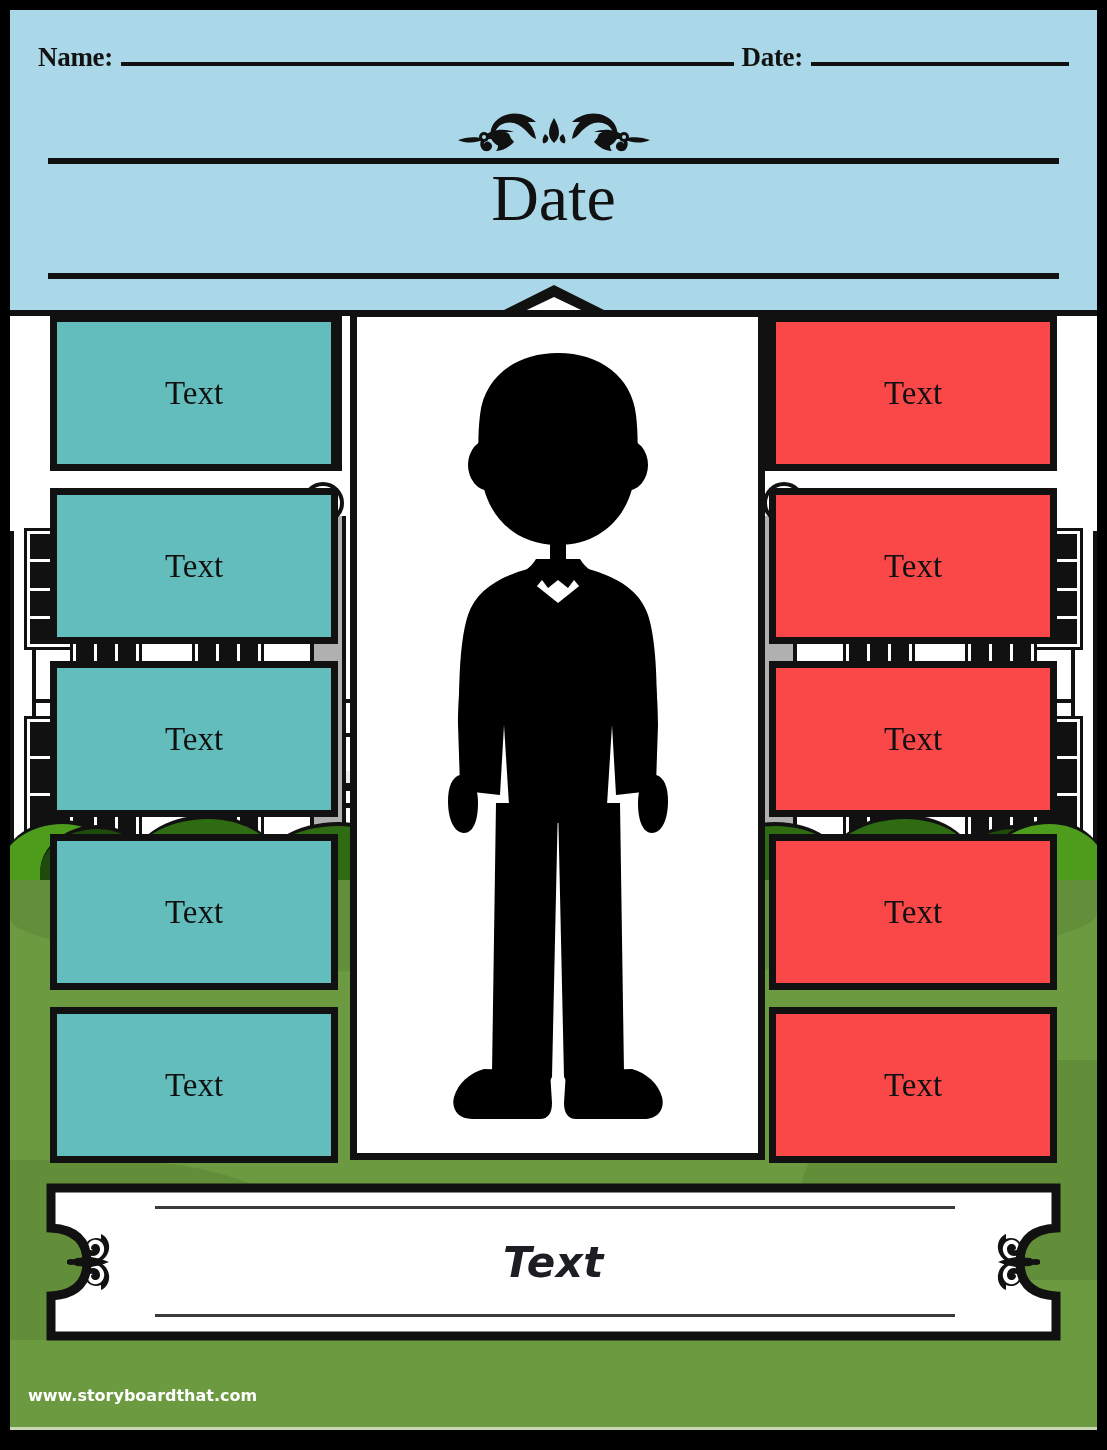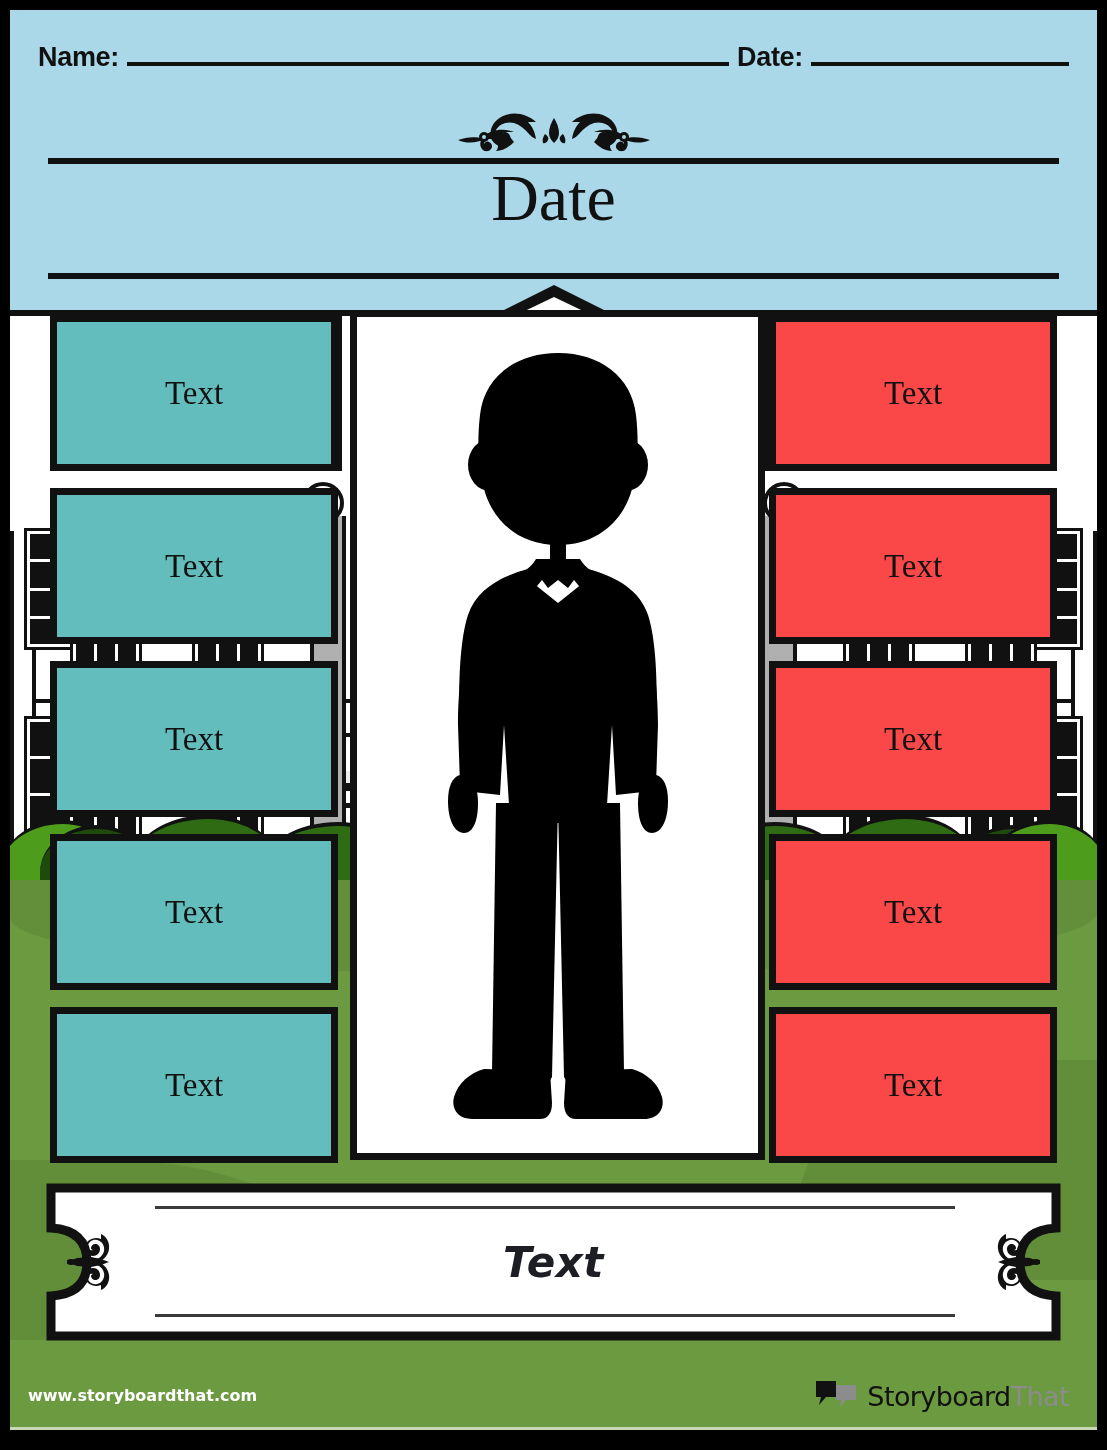--- a/index.html
+++ b/index.html
@@ -193,21 +193,21 @@
   .header-row {
     position: absolute;
     left: 0; top: 30px;
     width: 100%;
     display: flex;
     align-items: baseline;
     padding: 0 28px;
     gap: 8px;
   }
   .hdr-label {
-    font-family: Liberation Sans, sans-serif;
+    font-family: Liberation Serif, serif;
     font-weight: bold;
     font-size: 27px;
     color: #111;
     letter-spacing: -0.3px;
   }
   .hdr-rule {
     border-bottom: 4px solid #111;
     height: 26px;
   }
   .name-rule { flex: 1 1 auto; }
@@ -594,25 +594,16 @@
             <ellipse cx="4" cy="29" rx="5" ry="3"></ellipse>
           </g>
         </svg>
       </div>
 
       <div class="banner-text">Text</div>
     </div>
 
     <div class="footer">
       <div class="footer-url">www.storyboardthat.com</div>
-      <div class="footer-brand">
-        <span>
-          <svg viewBox="0 0 44 30" width="44" height="30" aria-hidden="true">
-            <path d="M2 2h20v16H12l-7 8 2-8H2z" fill="#111"></path>
-            <path d="M22 6h20v15H32l-6 7 1-7h-5z" fill="#8C8C8C"></path>
-          </svg>
-        </span>
-        <span class="brand-text"><span>Storyboard</span><span class="that">That</span></span>
-      </div>
     </div>
 
   </div>
 </div>
 
 </body></html>

